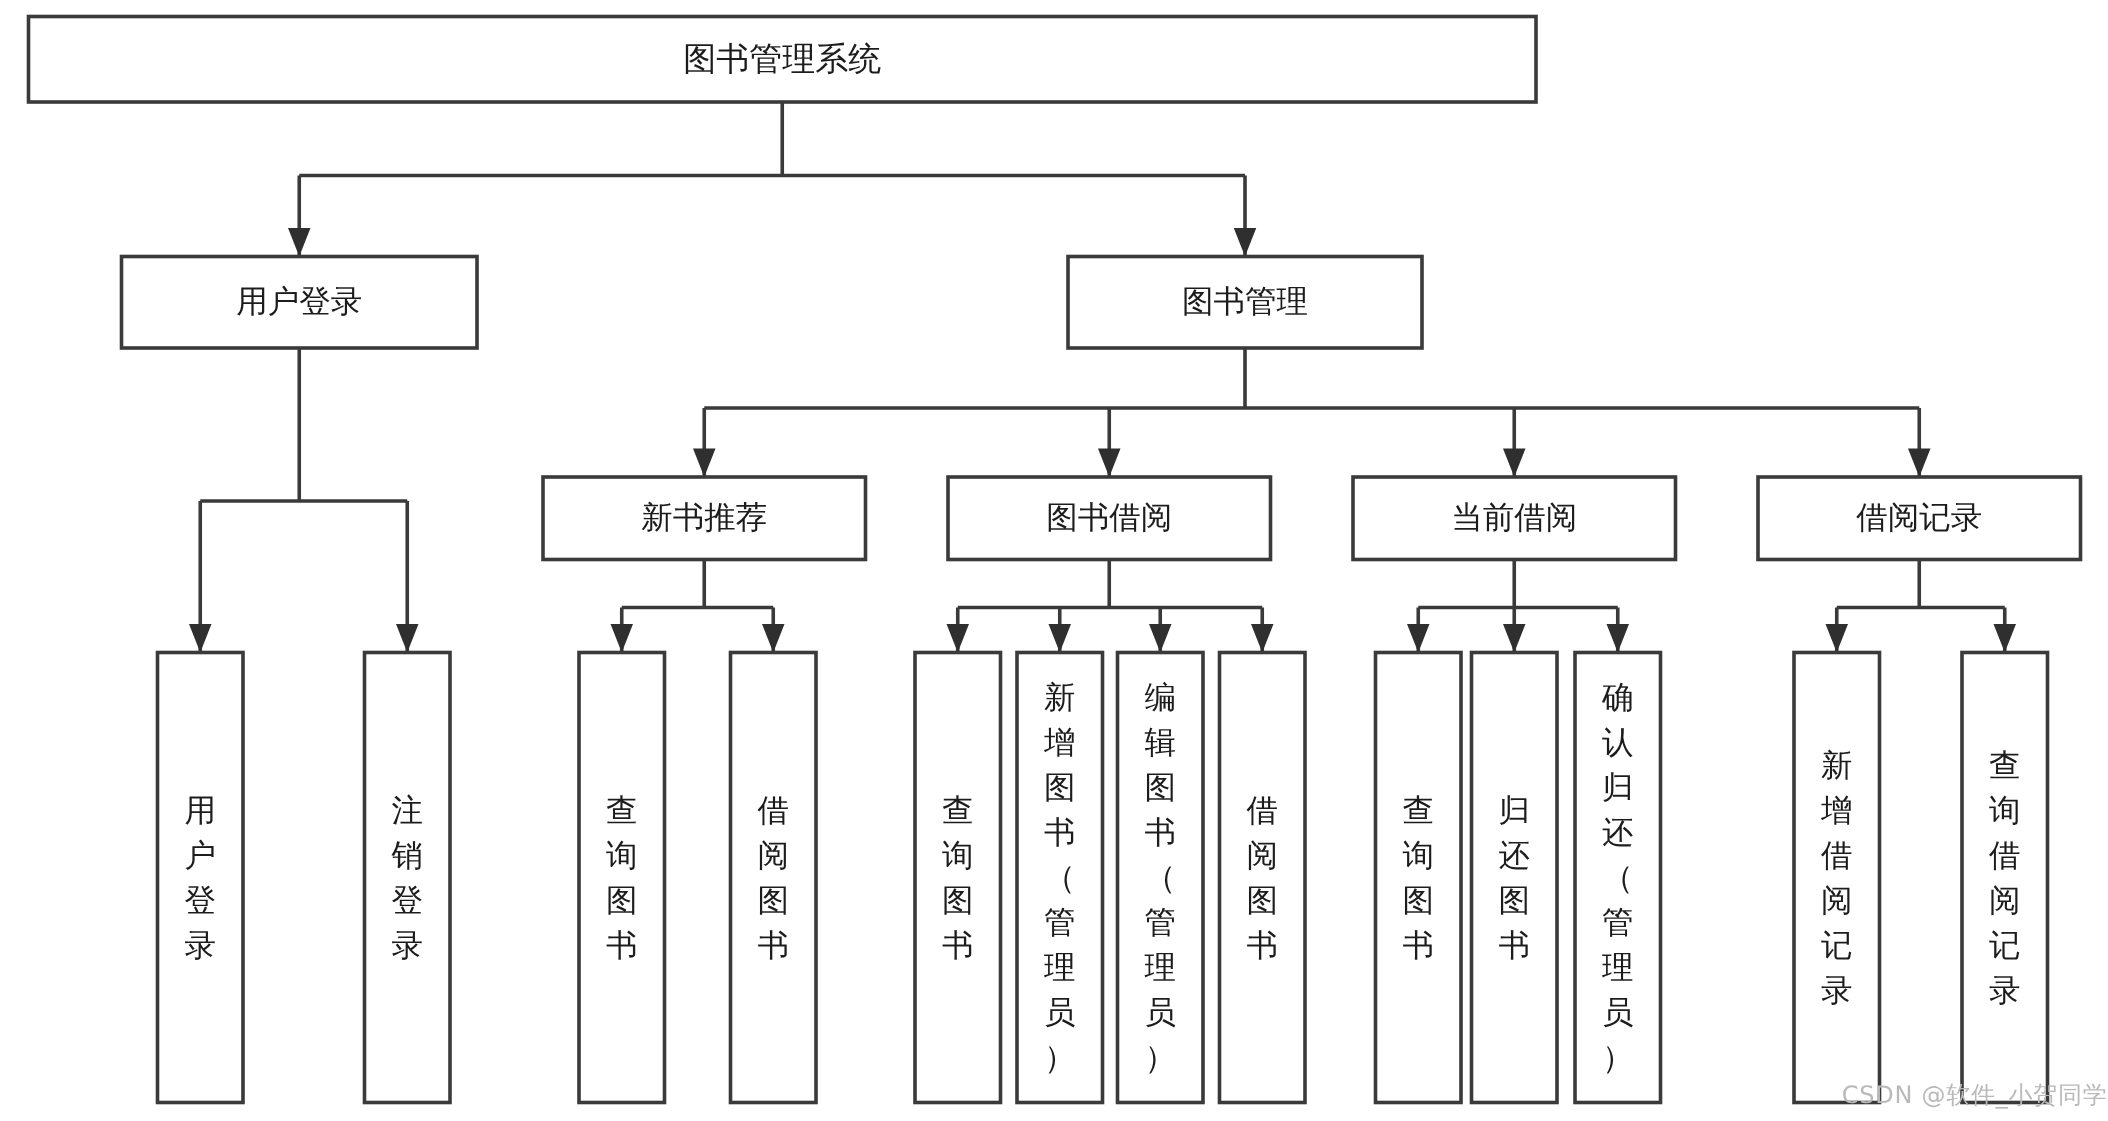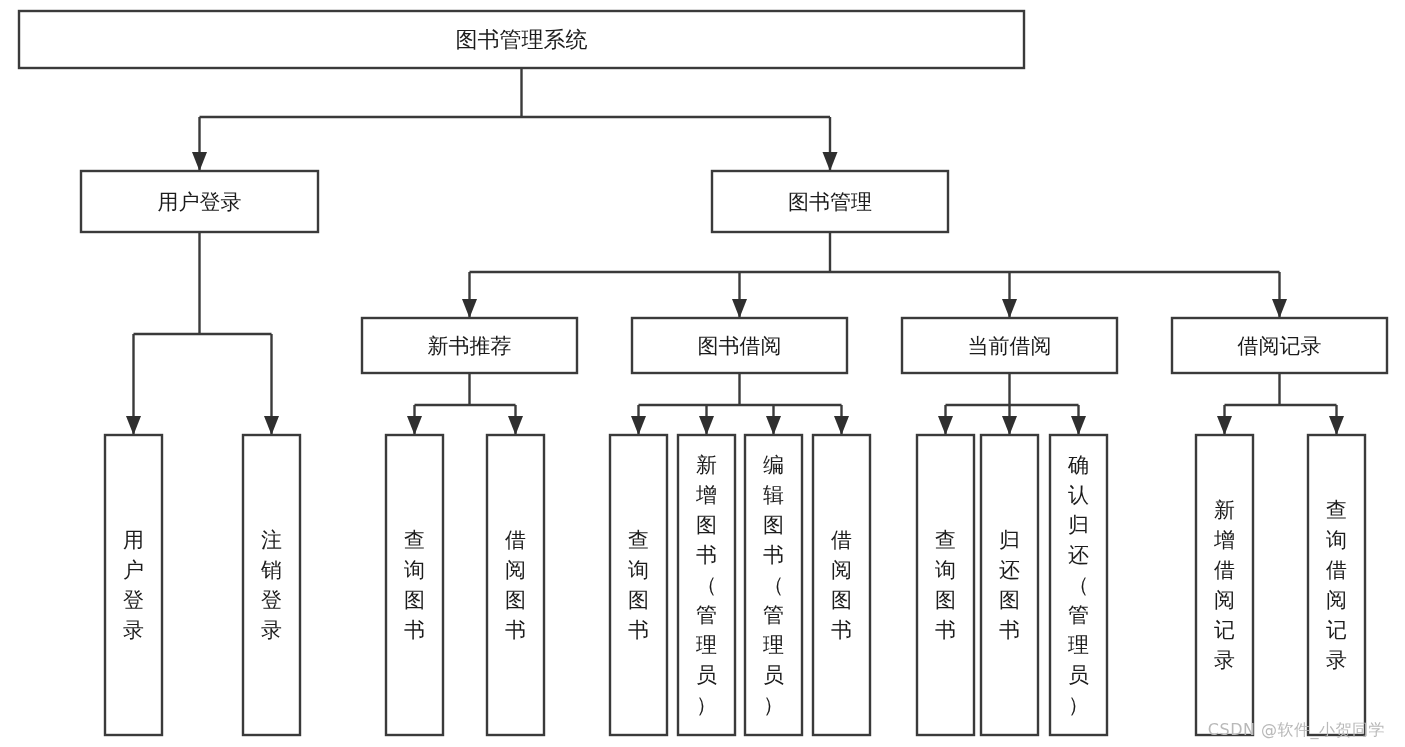--- a/index.html
+++ b/index.html
@@ -58,21 +58,21 @@
     dominant-baseline: middle;
   }
   .node-label-v {
     font-family: "DejaVu Sans", "Liberation Sans", sans-serif;
     font-size: 21px;
     fill: #1c1c1c;
     text-anchor: middle;
   }
   .watermark-text {
     position: absolute;
-    right: 20px;
+    right: 0;
     bottom: 6px;
     font-family: "DejaVu Sans", "Liberation Sans", sans-serif;
     font-size: 16px;
     color: #b9b9b9;
     letter-spacing: 0.5px;
     white-space: nowrap;
     user-select: none;
   }
 </style>
 </head>

